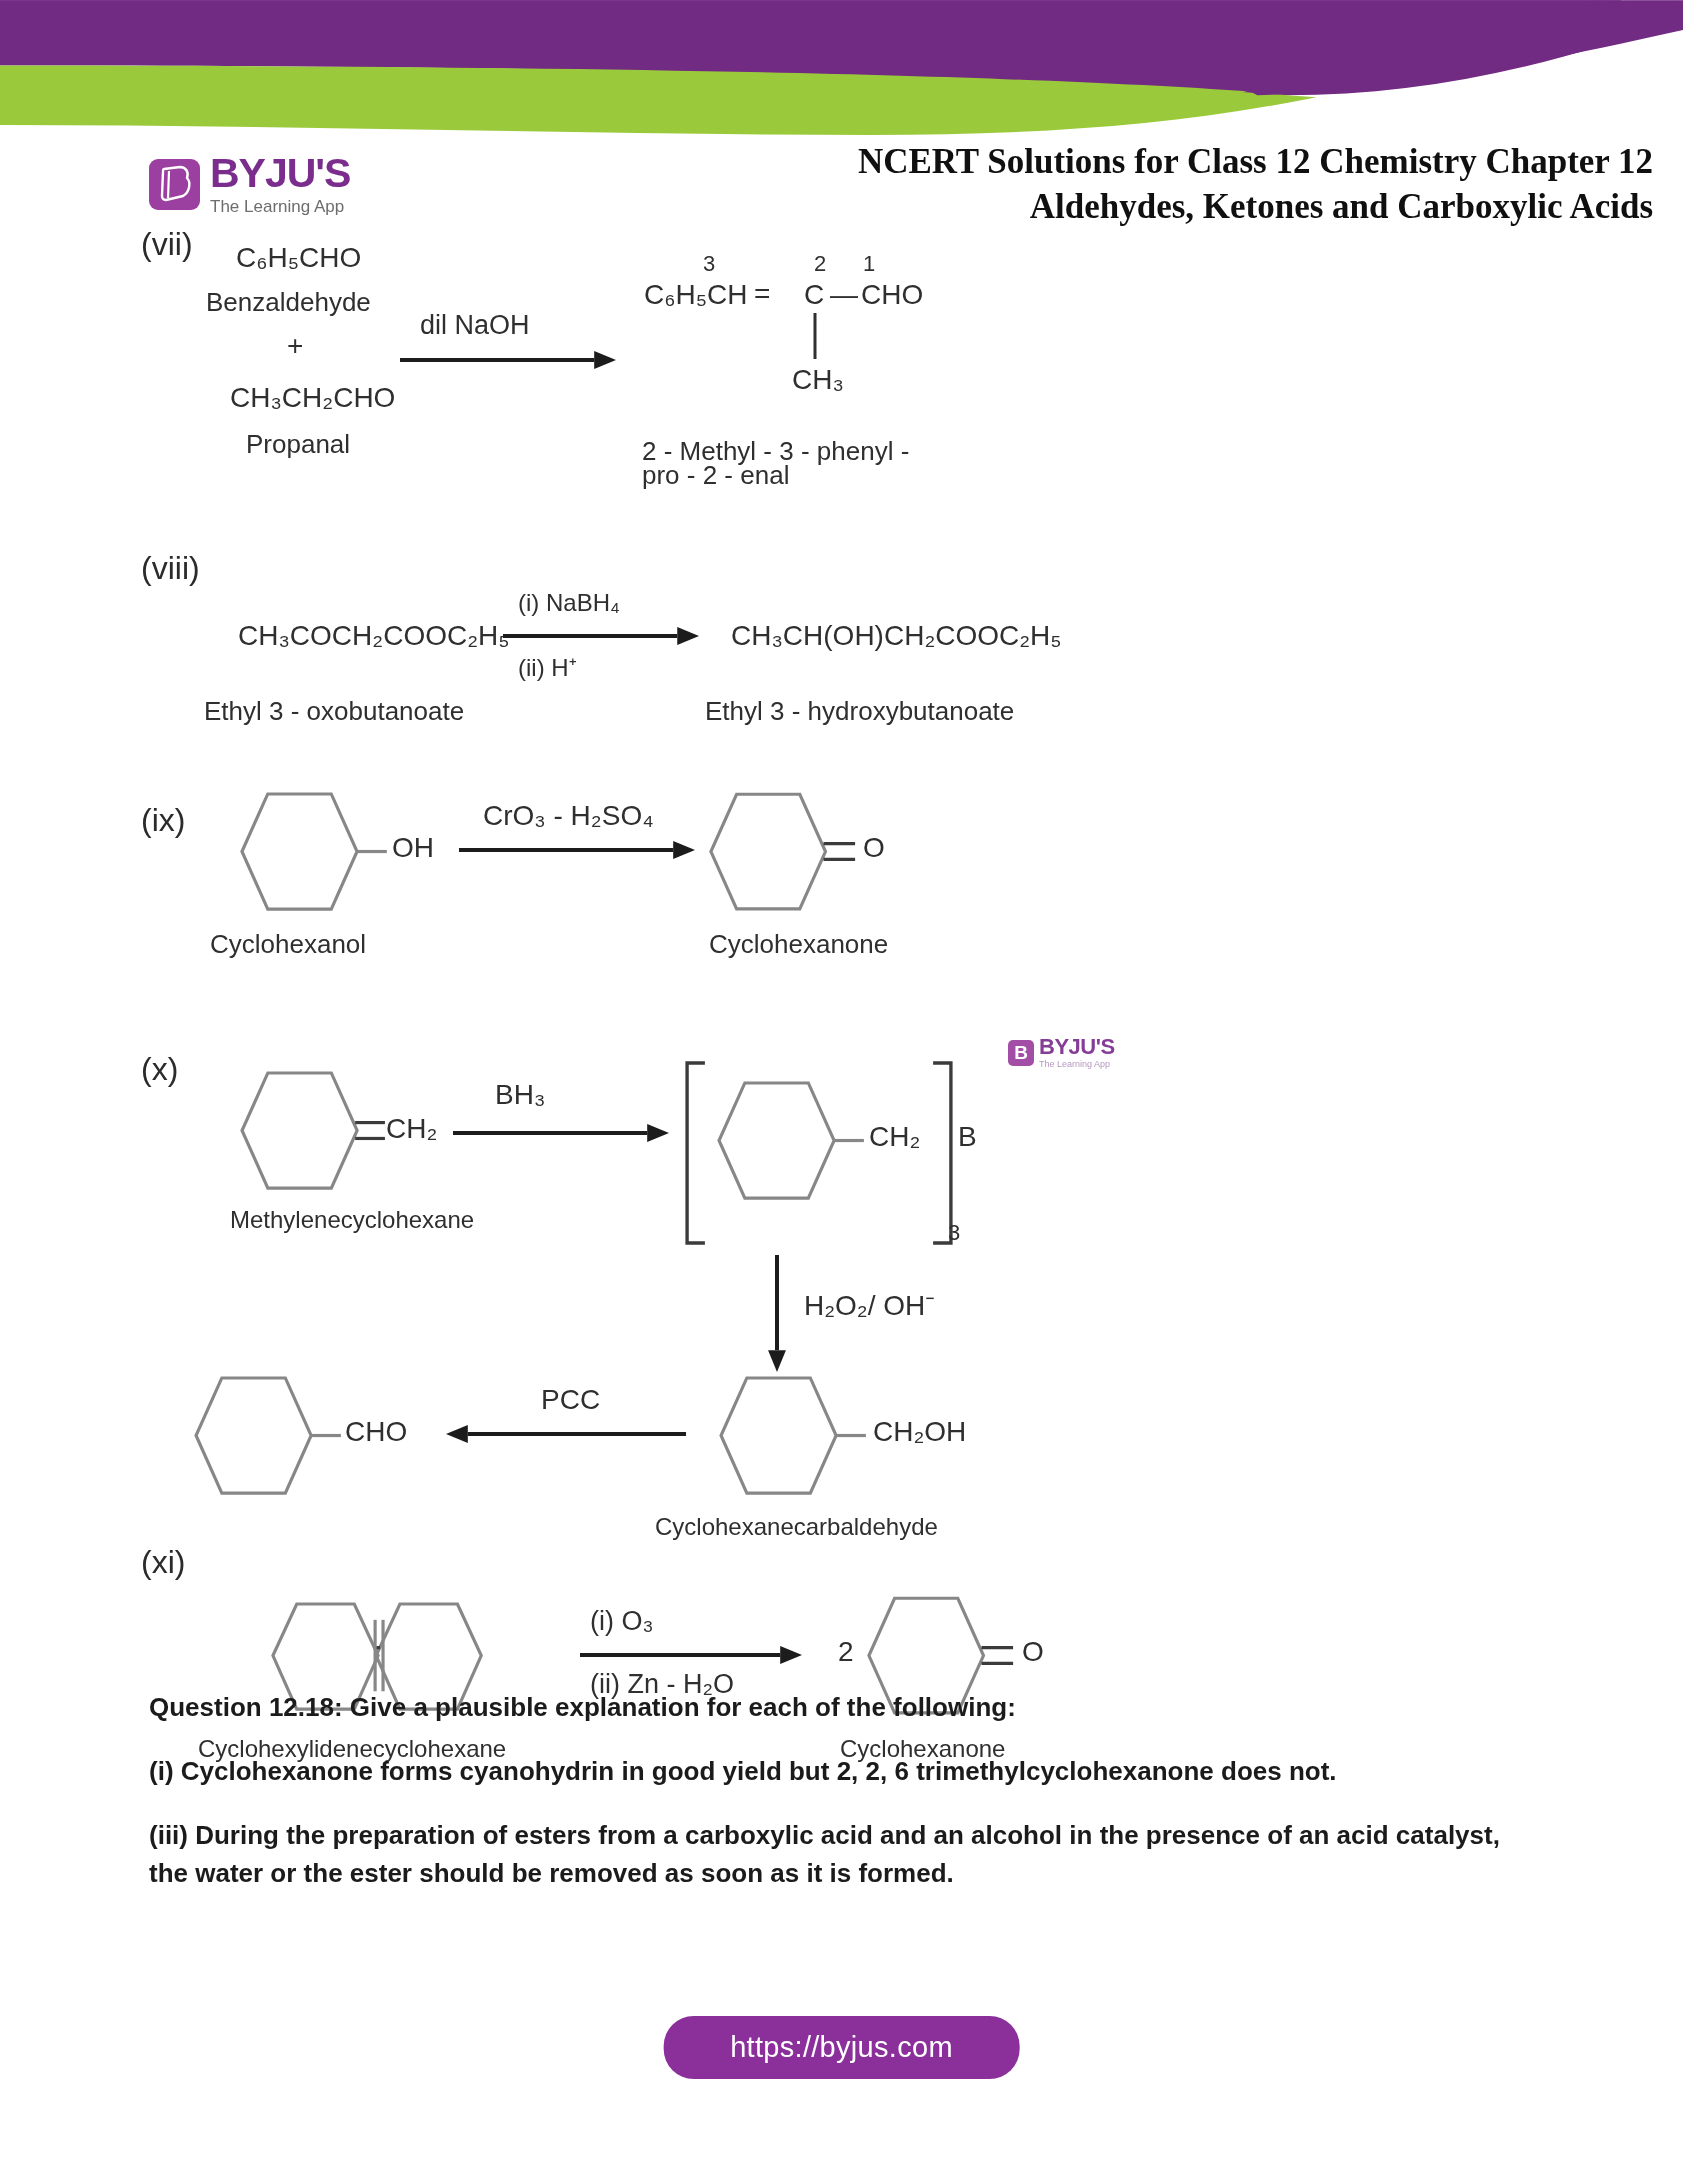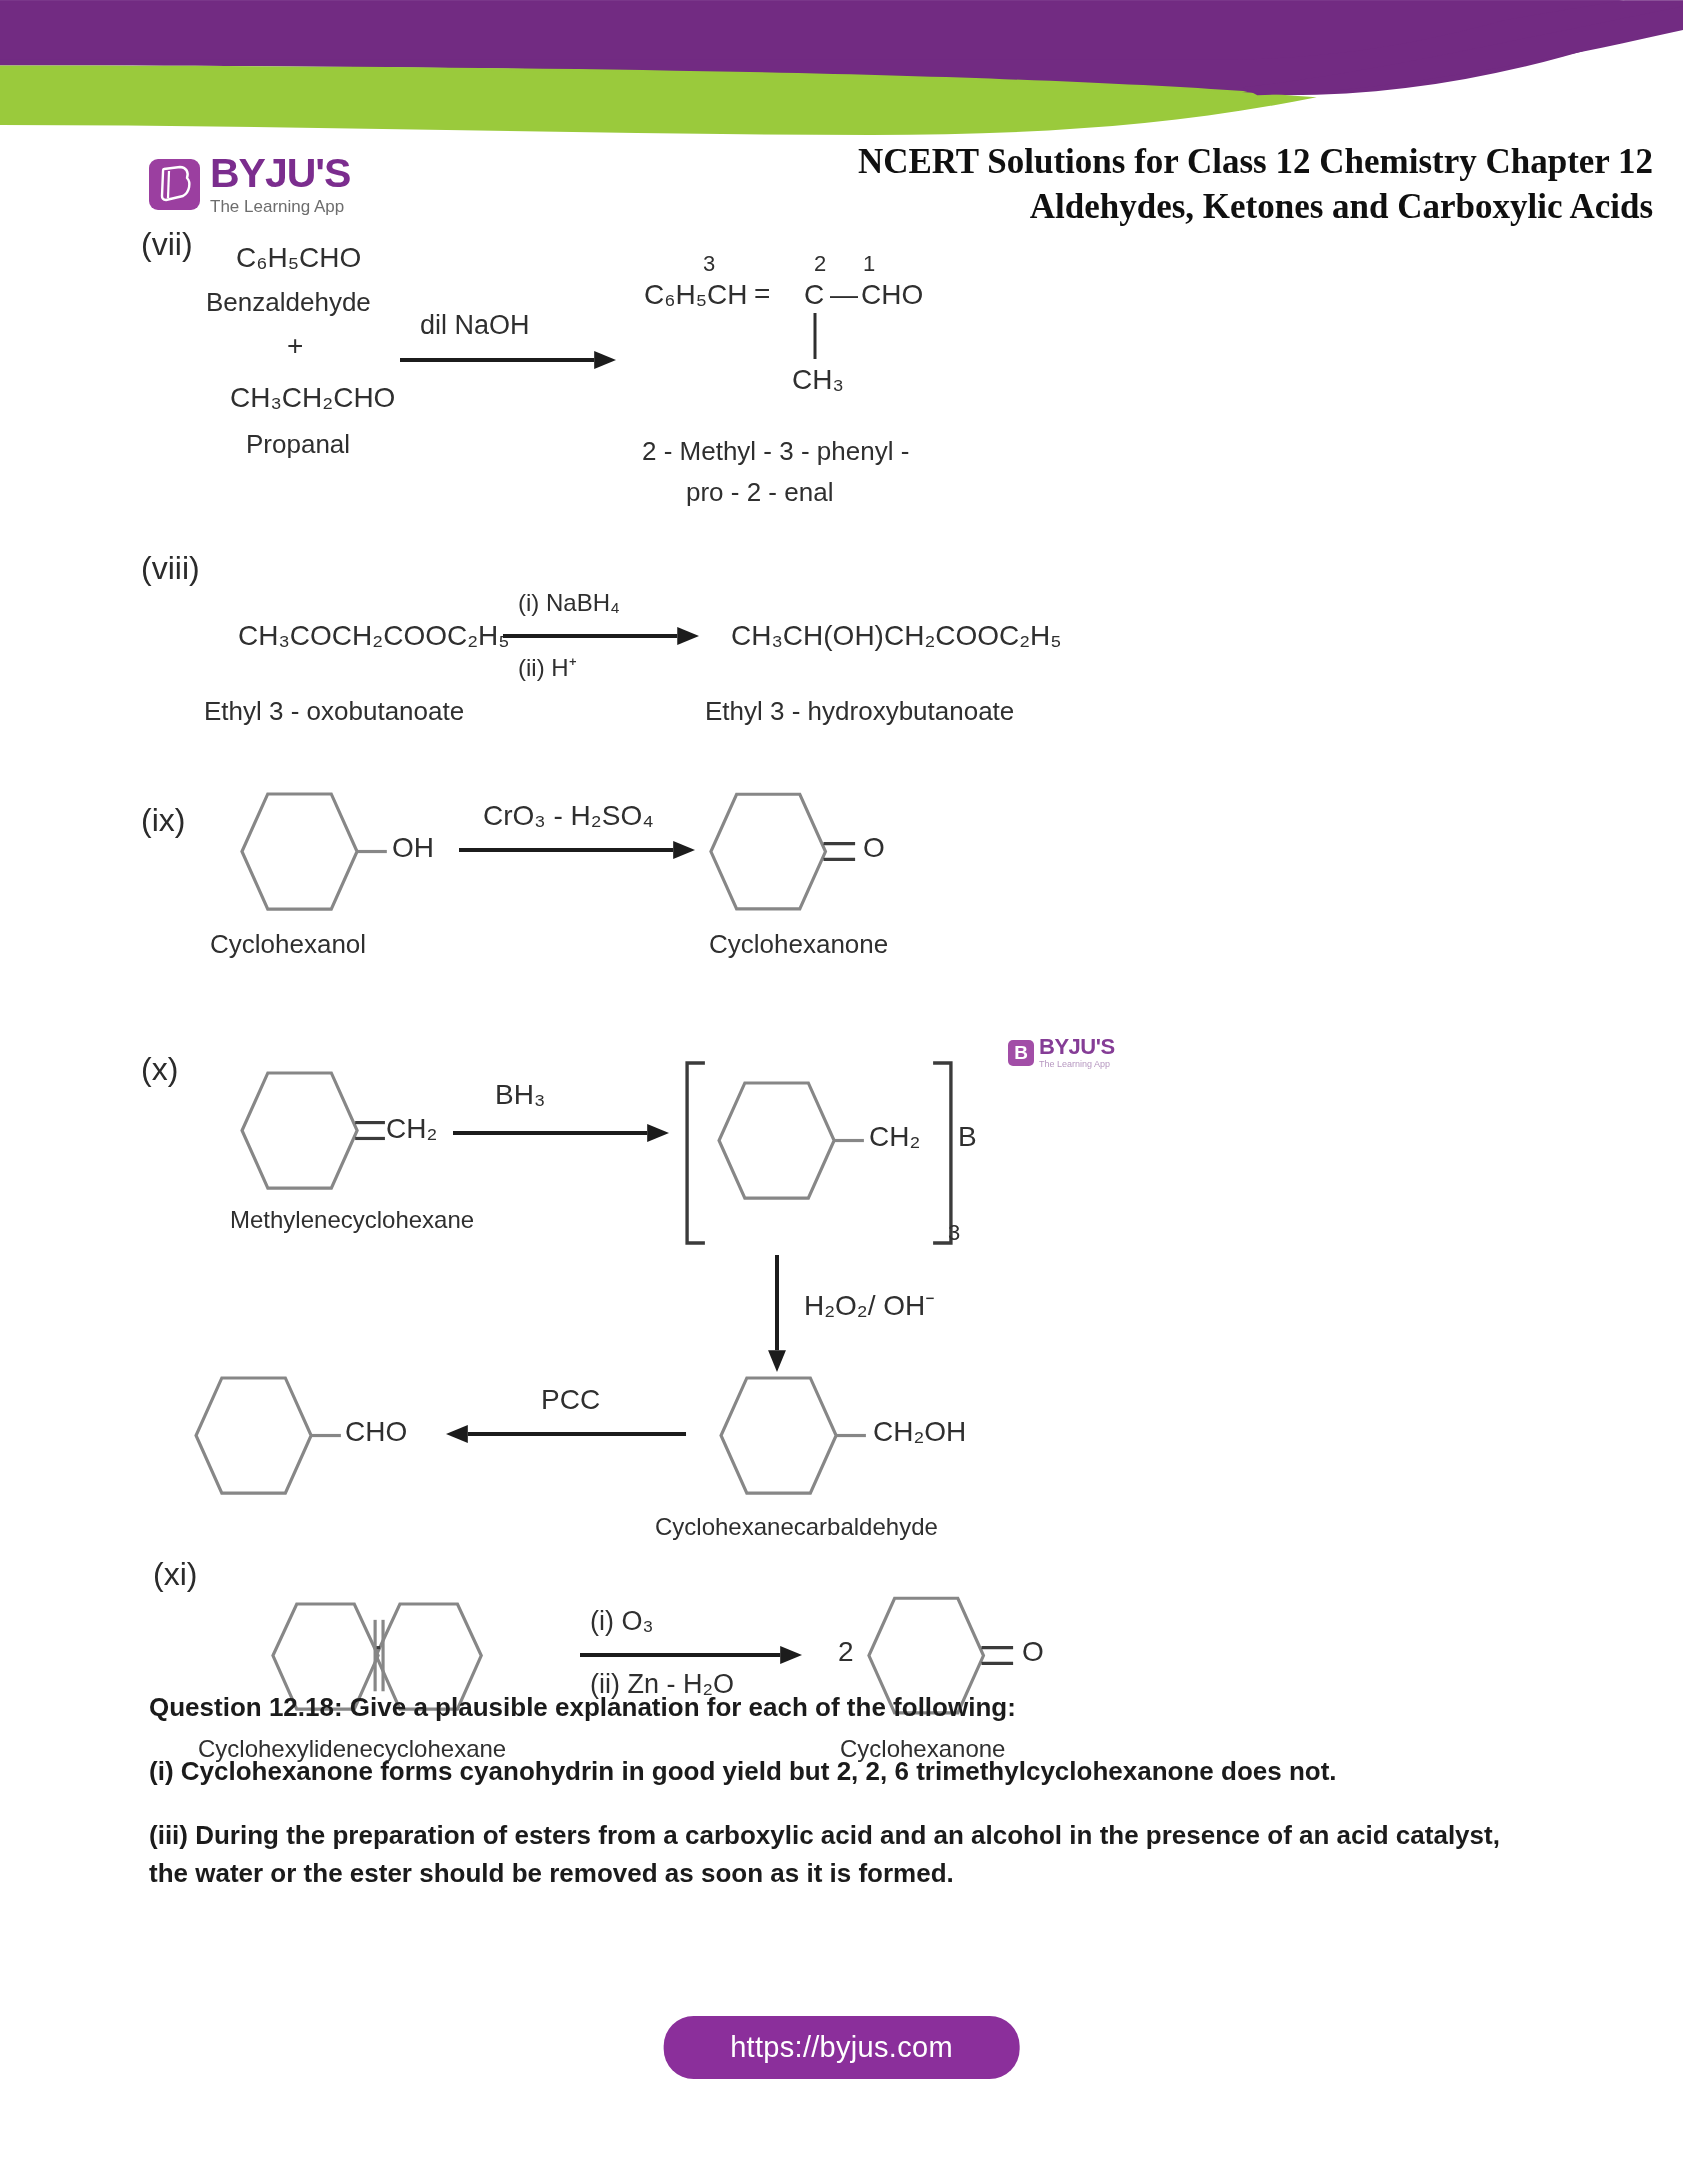--- a/index.html
+++ b/index.html
@@ -124,21 +124,21 @@
 <div class="chem f28" style="left:644px;top:279px;">C₆H₅CH</div>
 <div class="chem f28" style="left:754px;top:278px;">=</div>
 <div class="chem f28" style="left:804px;top:279px;">C</div>
 <div class="chem f28" style="left:830px;top:279px;">—</div>
 <div class="chem f28" style="left:861px;top:279px;">CHO</div>
 <svg class="art" style="left:812px;top:313px;" width="6" height="46" viewBox="0 0 6 46">
   <line x1="3" y1="0" x2="3" y2="46" stroke="#2f2f2f" stroke-width="3"></line>
 </svg>
 <div class="chem f28" style="left:792px;top:364px;">CH₃</div>
 <div class="name" style="left:642px;top:436px;">2 - Methyl - 3 - phenyl -</div>
-<div class="name" style="left:642px;top:477px;margin-left:44px;">pro - 2 - enal</div>
+<div class="name" style="left:642px;top:460px;">pro - 2 - enal</div>
 
 <div class="roman" style="left:141px;top:550px;">(viii)</div>
 
 <div class="chem f28" style="left:238px;top:620px;">CH₃COCH₂COOC₂H₅</div>
 <div class="name" style="left:204px;top:696px;">Ethyl 3 - oxobutanoate</div>
 
 <div class="chem f24" style="left:518px;top:589px;">(i) NaBH₄</div>
 <svg class="art" style="left:503px;top:624px;" width="198" height="26" viewBox="0 0 200 26">
   <line x1="0" y1="12" x2="176" y2="12" stroke="#1c1c1c" stroke-width="4"></line>
   <polygon points="176,3 198,12 176,21" fill="#1c1c1c"></polygon>
@@ -230,21 +230,21 @@
   <polygon points="22,3 0,12 22,21" fill="#1c1c1c"></polygon>
 </svg>
 
 <svg class="art" style="left:190px;top:1374px;" width="149" height="129" viewBox="0 0 150 130">
   <polygon points="32,4 96,4 122,62 96,120 32,120 6,62" fill="none" stroke="#878787" stroke-width="3.2"></polygon>
   <line x1="122" y1="62" x2="152" y2="62" stroke="#878787" stroke-width="3.2"></line>
 </svg>
 <div class="chem f28" style="left:345px;top:1416px;">CHO</div>
 
 <div class="roman" style="left:141px;top:1362px;opacity:0;"></div>
-<div class="roman" style="left:153px;top:1544px;margin-top:12px;">(xi)</div>
+<div class="roman" style="left:141px;top:1544px;">(xi)</div>
 
 <svg class="art" style="left:265px;top:1600px;" width="248" height="125" viewBox="0 0 250 126">
   <polygon points="32,4 90,4 114,56 90,110 32,110 8,56" fill="none" stroke="#878787" stroke-width="3.2"></polygon>
   <polygon points="136,4 194,4 218,56 194,110 136,110 112,56" fill="none" stroke="#878787" stroke-width="3.2"></polygon>
   <line x1="110" y1="48" x2="116" y2="48" stroke="#3b3b3b" stroke-width="3.2"></line>
   <line x1="104" y1="42" x2="122" y2="42" stroke="#3b3b3b" stroke-width="0"></line>
   <line x1="111" y1="20" x2="111" y2="92" stroke="#878787" stroke-width="3.2"></line>
   <line x1="119" y1="20" x2="119" y2="92" stroke="#878787" stroke-width="3.2"></line>
 </svg>
 <div class="name name-small" style="left:198px;top:1735px;">Cyclohexylidenecyclohexane</div>

